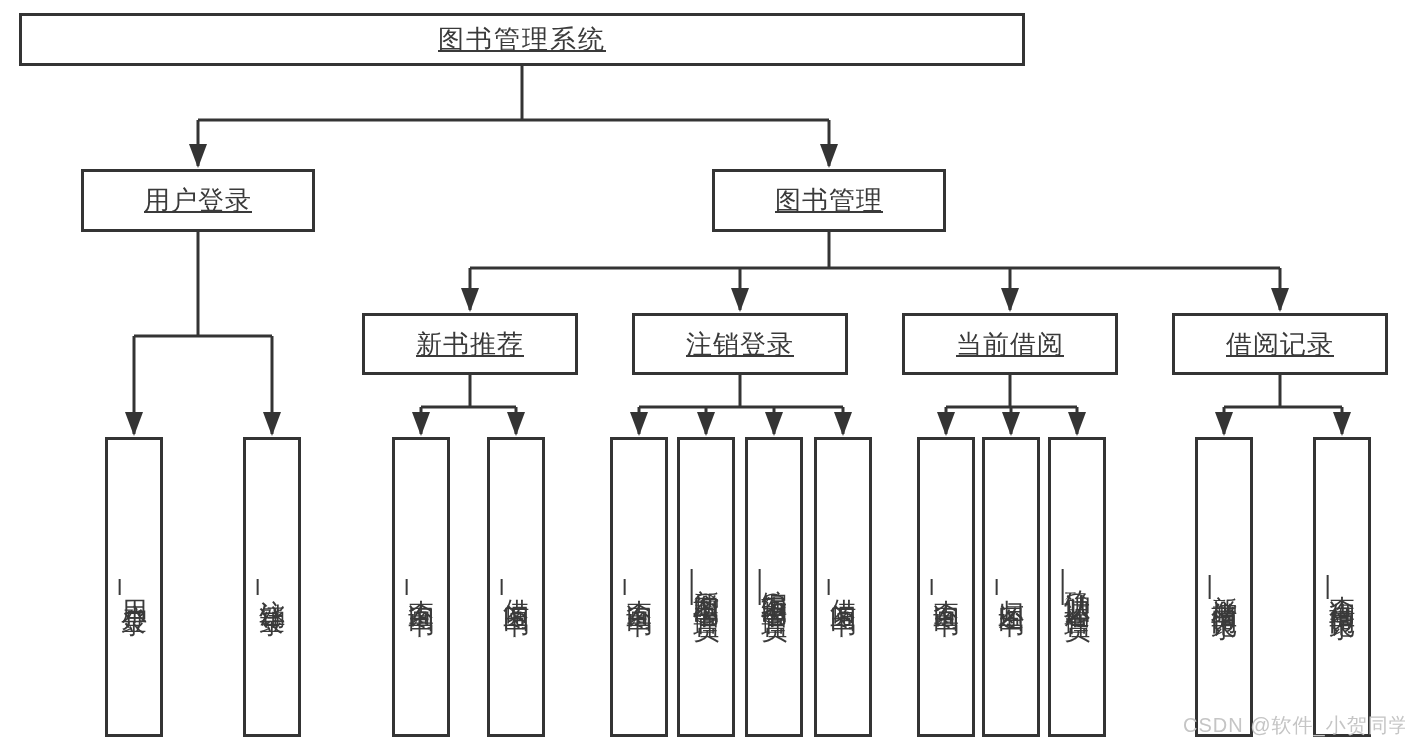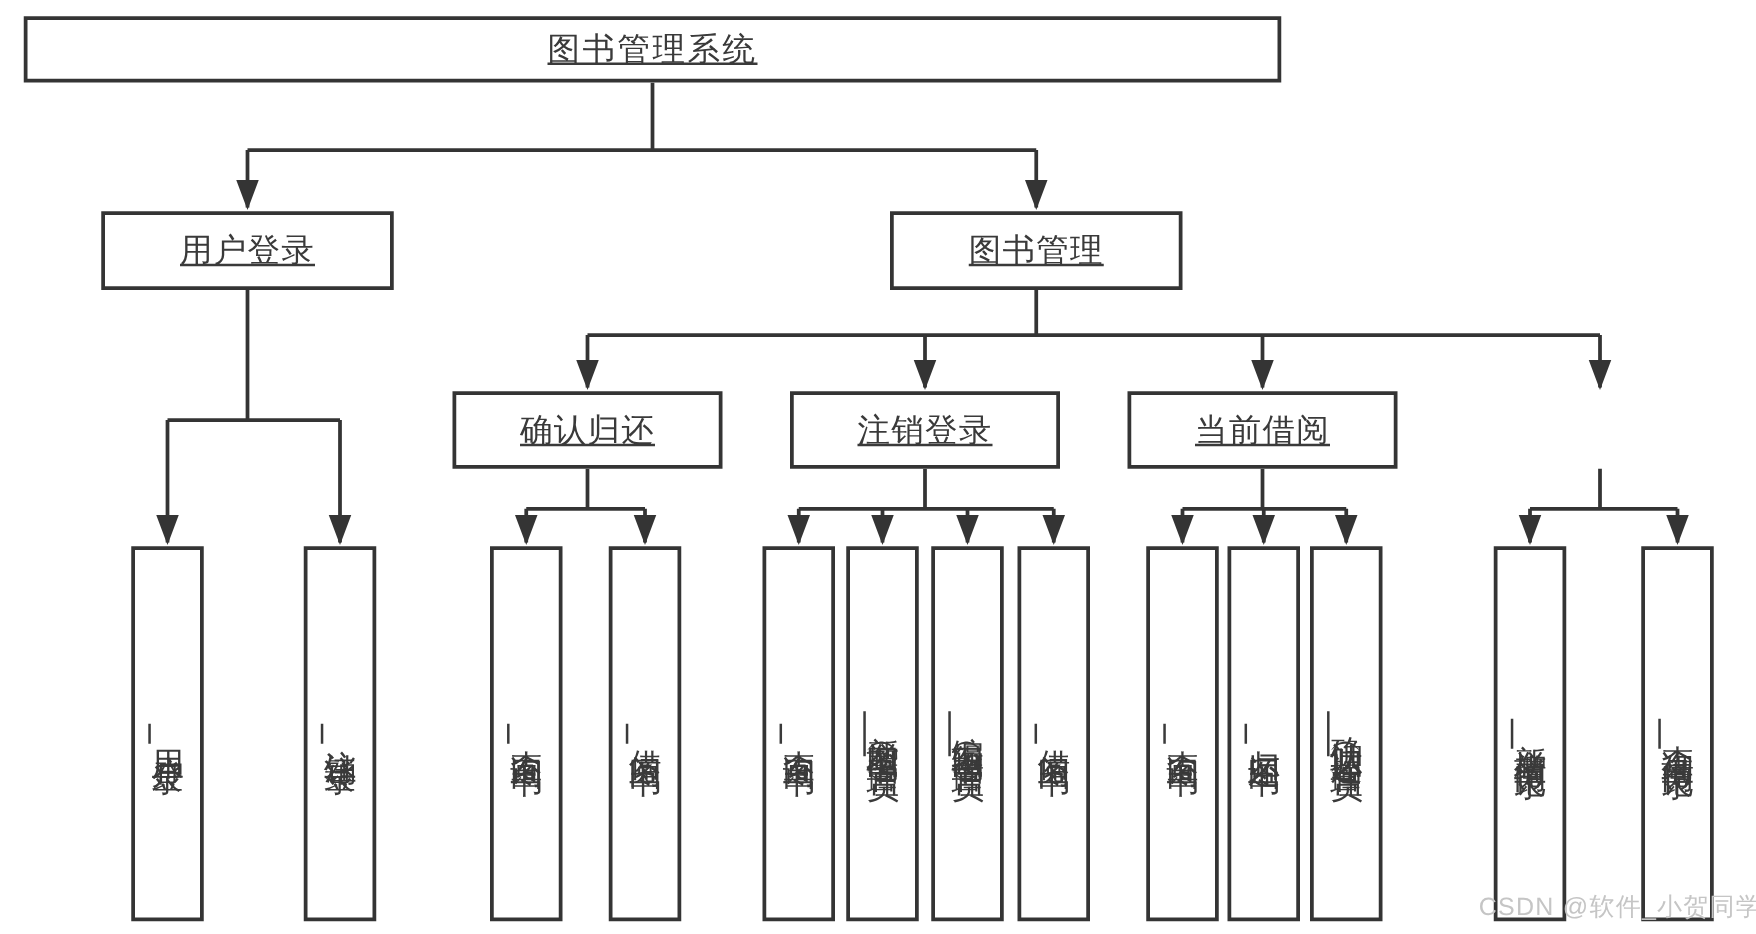--- a/index.html
+++ b/index.html
@@ -136,28 +136,31 @@
   </div>
 
   <div class="node l2" style="left:81px">
     <span>用户登录</span>
   </div>
   <div class="node l2" style="left:712px">
     <span>图书管理</span>
   </div>
 
   <div class="node l3" style="left:362px">
-    <span>确认归还</span>
+    <span>新书推荐</span>
   </div>
   <div class="node l3" style="left:632px">
     <span>注销登录</span>
   </div>
   <div class="node l3" style="left:902px">
     <span>当前借阅</span>
   </div>
+  <div class="node l3" style="left:1172px">
+    <span>借阅记录</span>
+  </div>
 
   <div class="node leaf" style="left:105px">
     <span class="vtext">用户登录</span>
   </div>
   <div class="node leaf" style="left:243px">
     <span class="vtext">注销登录</span>
   </div>
   <div class="node leaf" style="left:392px">
     <span class="vtext">查询图书</span>
   </div>

